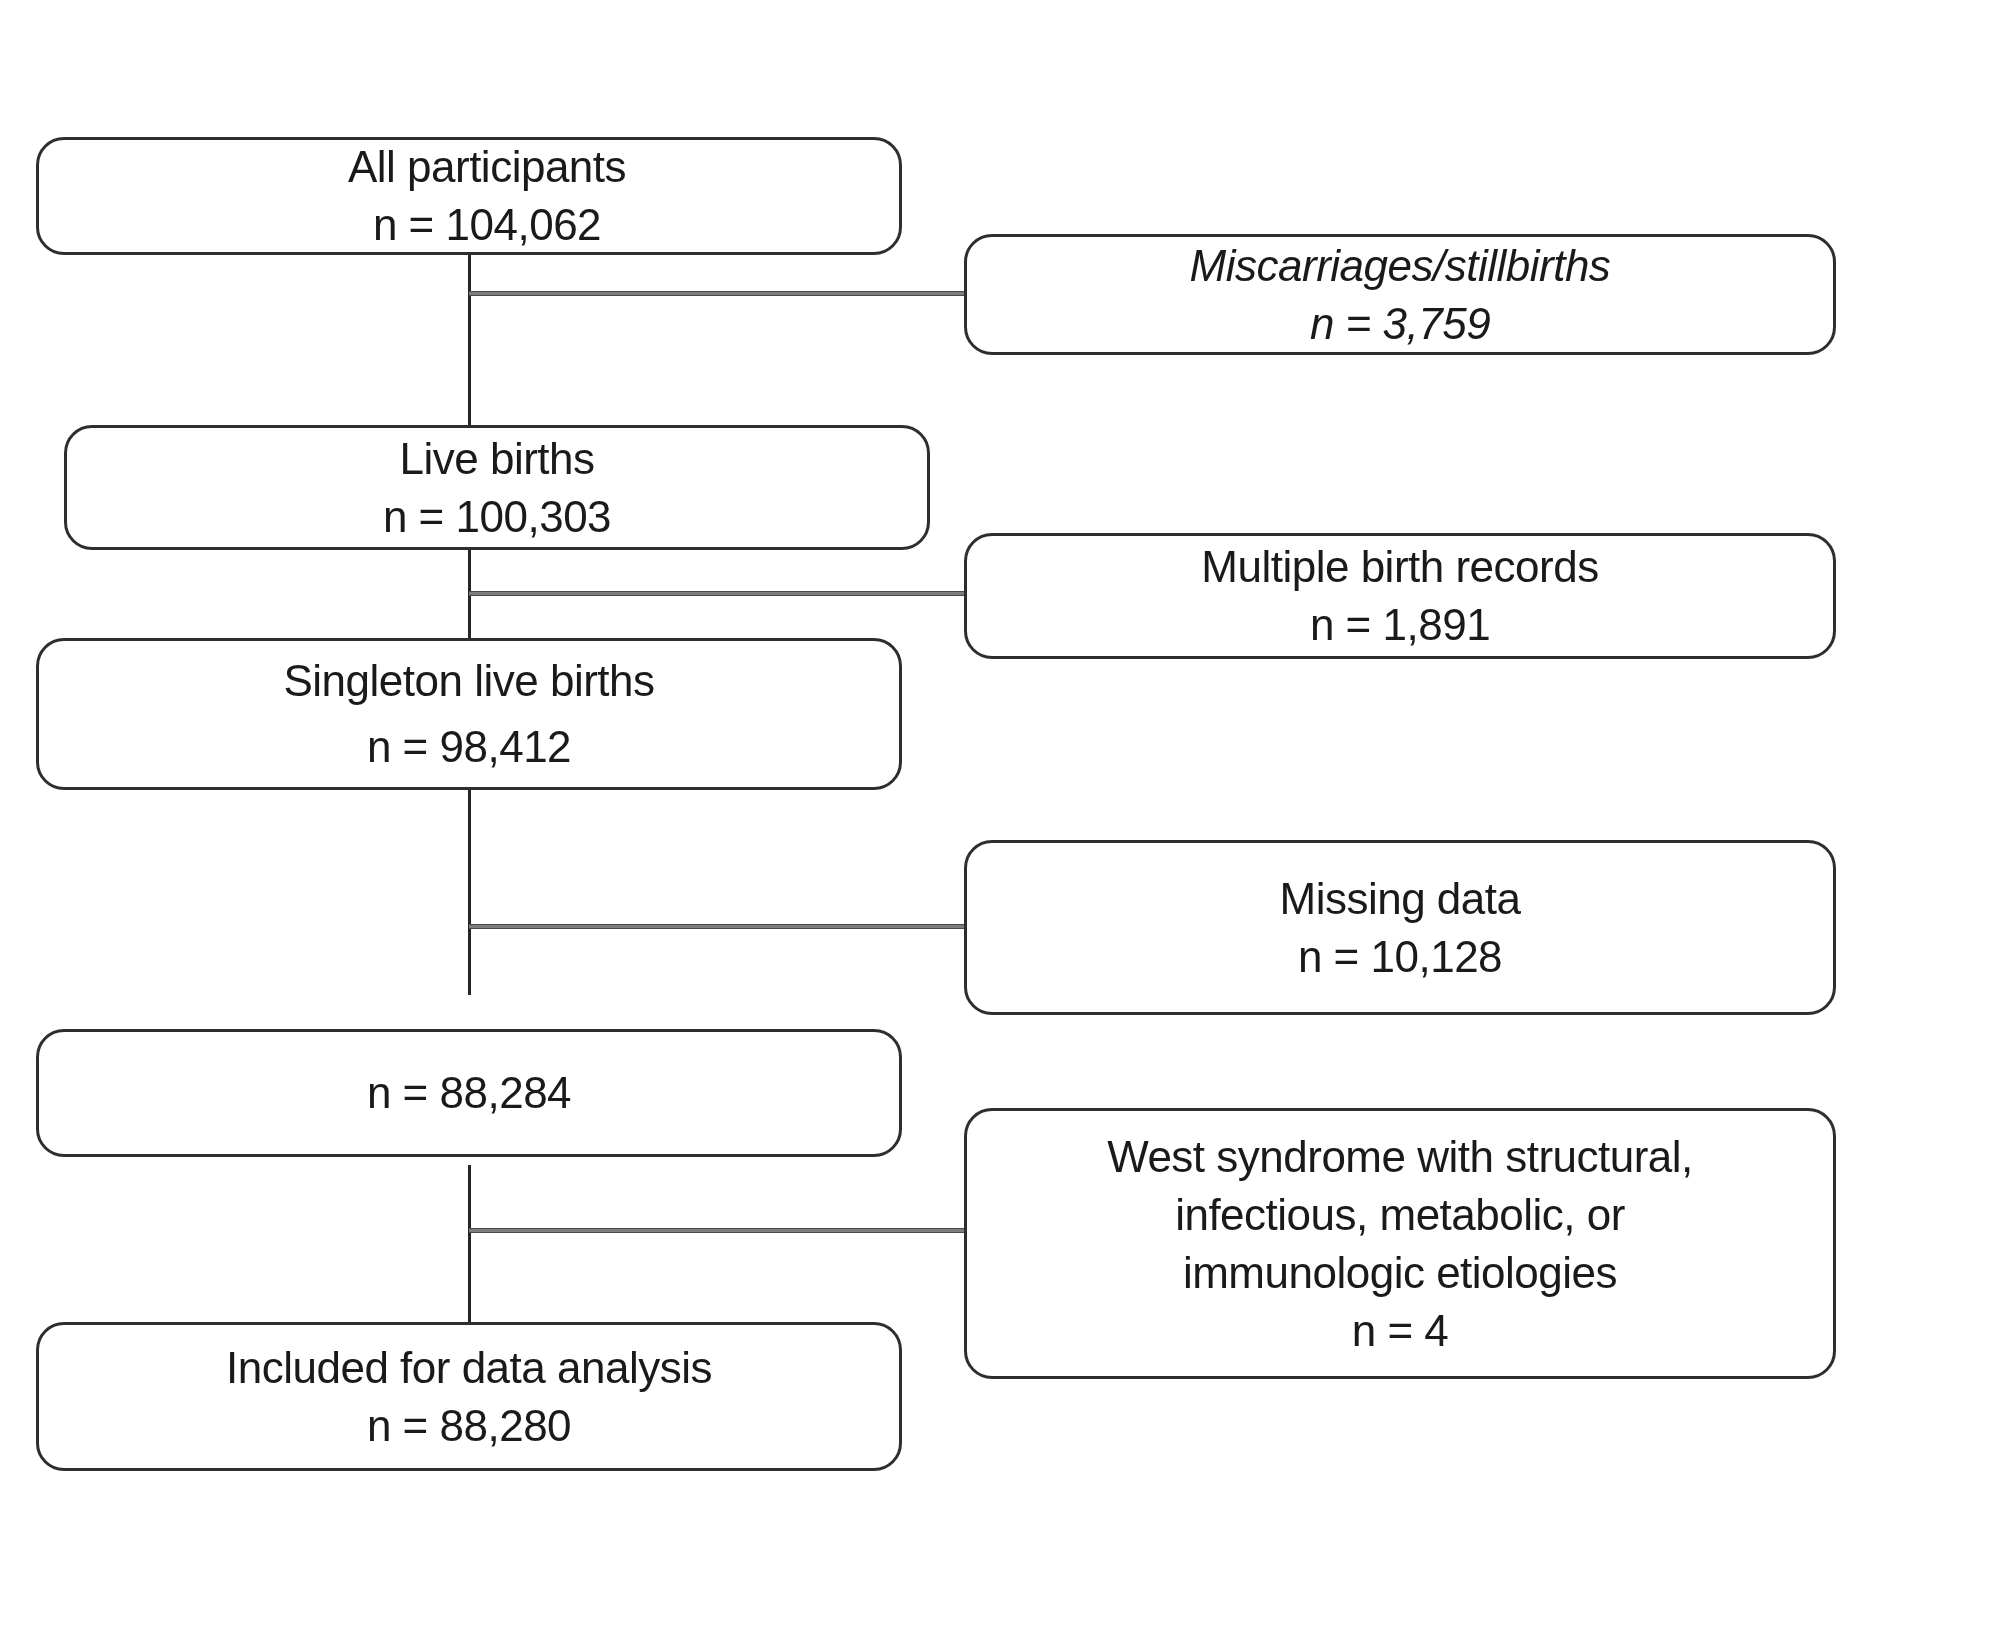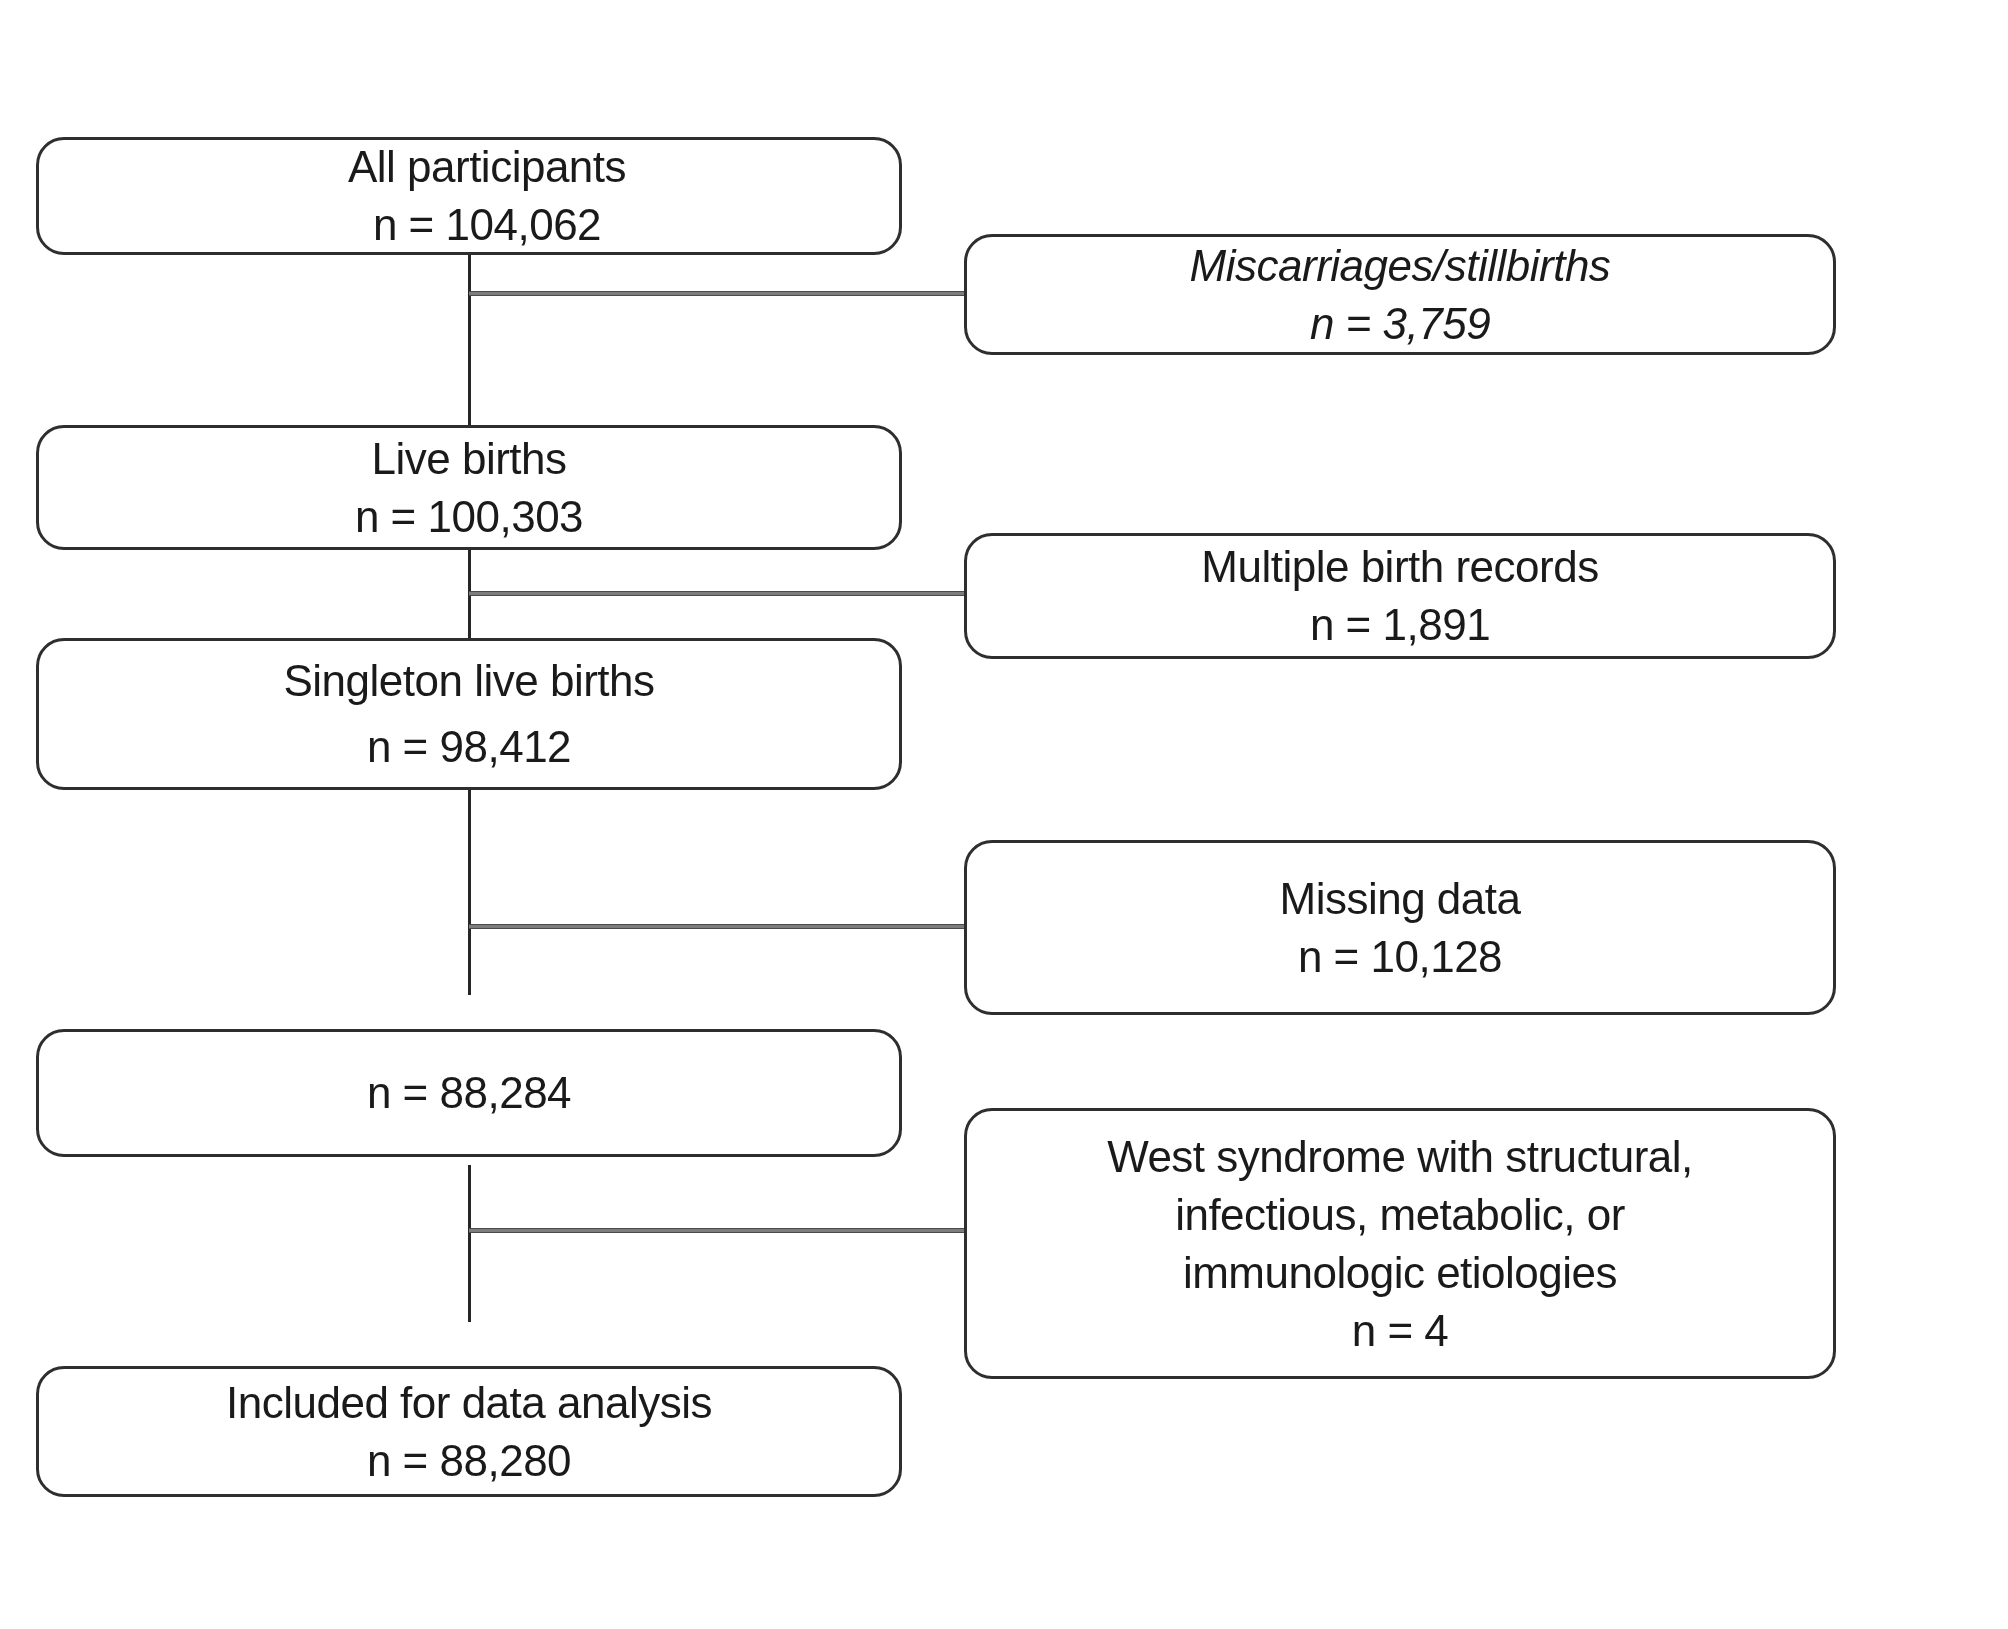--- a/index.html
+++ b/index.html
@@ -32,24 +32,24 @@
     letter-spacing: -0.5px;
     z-index: 2;
   }
   .box span {
     display: block;
     white-space: nowrap;
   }
   
   .main-col { left: 36px; width: 866px; }
   .box-all        { top: 137px;  height: 118px; padding-left: 36px; }
-  .box-live       { top: 425px;  height: 125px; }
+  .box-live       { top: 425px;  height: 125px; margin-left: 28px; }
   .box-singleton  { top: 638px;  height: 152px; gap: 8px; }
   .box-n88284     { top: 1029px;  height: 128px; }
-  .box-included   { top: 1322px; height: 131px; margin-top: 44px; }
+  .box-included   { top: 1322px; height: 149px; }
   
   .excl-col { left: 964px; width: 872px; }
   .box-miscarriage{ top: 234px;  height: 121px; font-style: italic; }
   .box-multiple   { top: 533px;  height: 126px; }
   .box-missing    { top: 840px;  height: 175px; }
   .box-west       { top: 1108px; height: 271px; }
 
   .vline {
     position: absolute;
     left: 468px;

